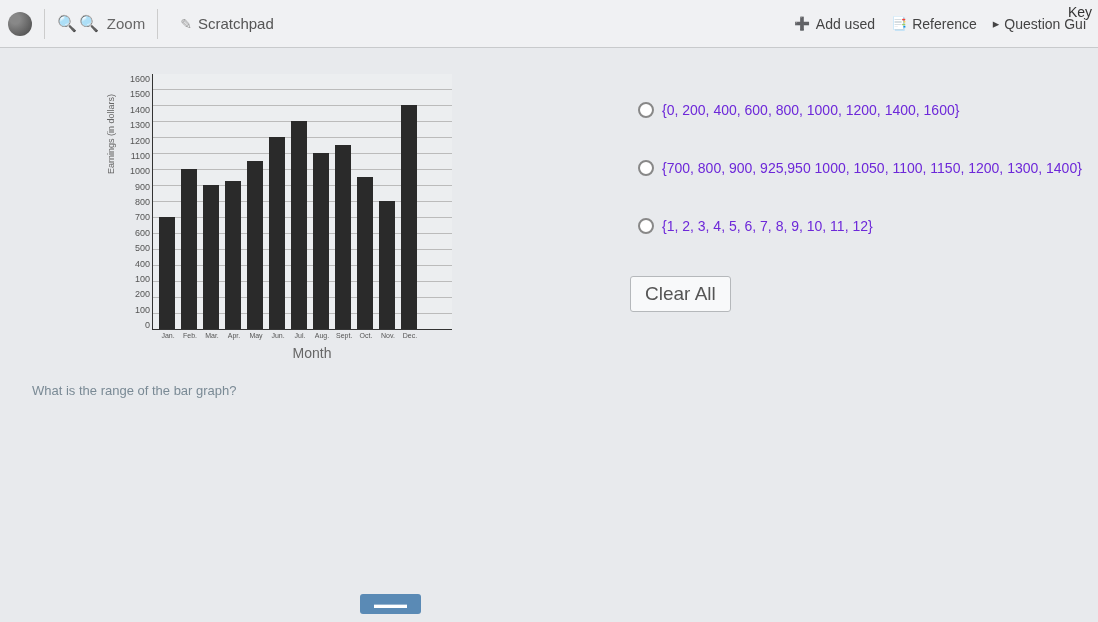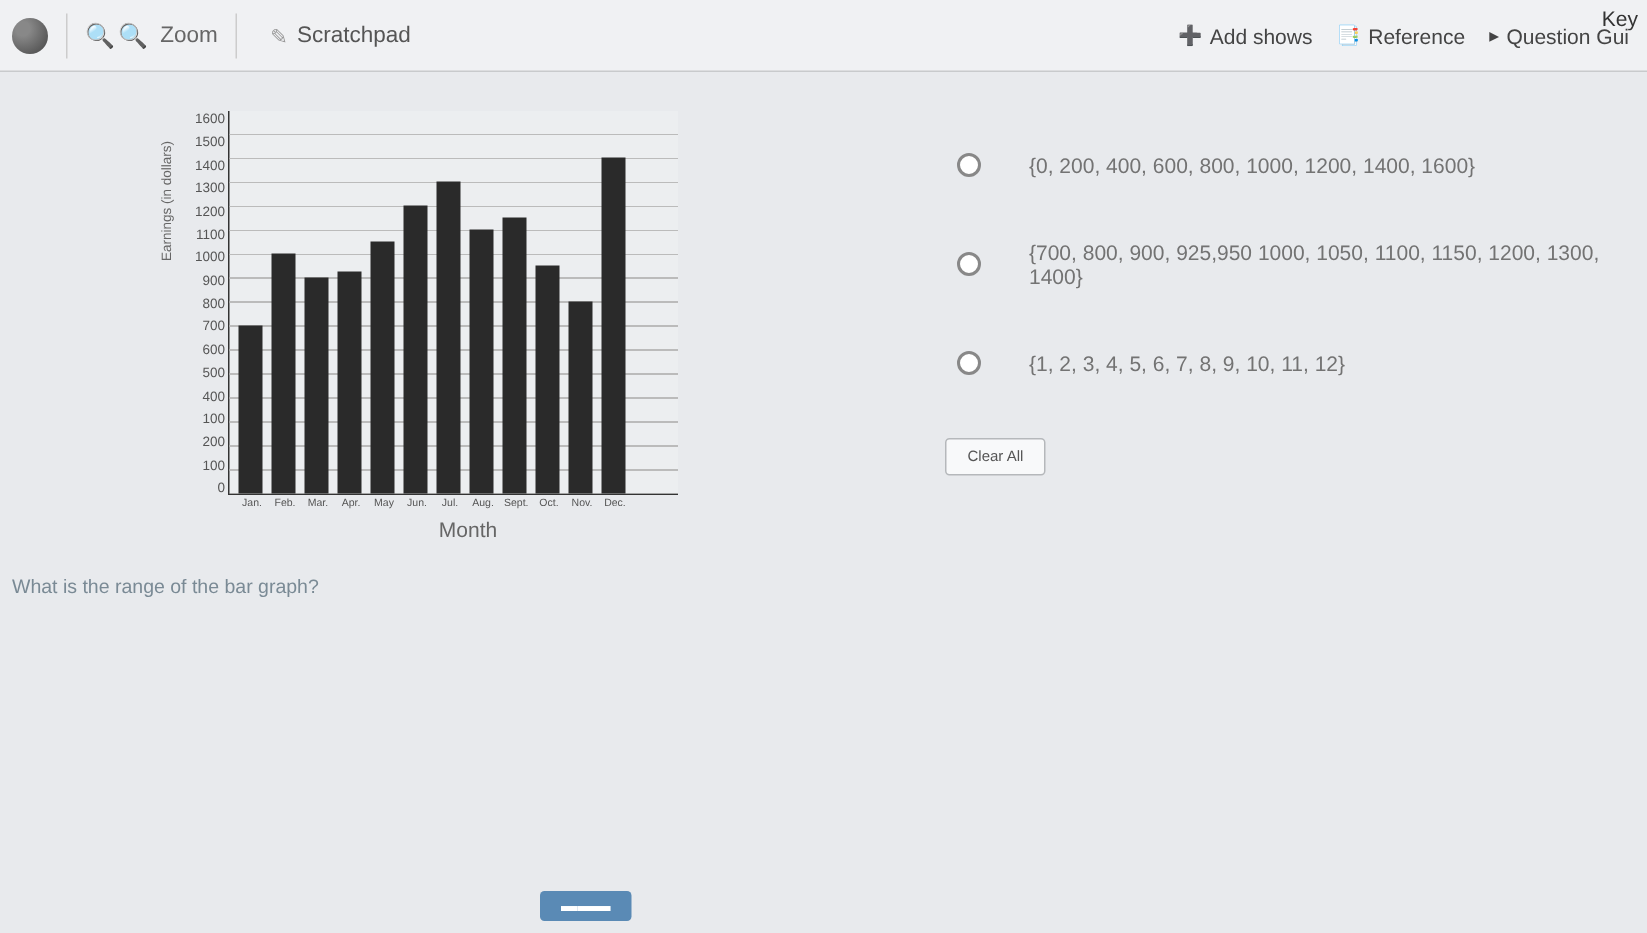--- a/index.html
+++ b/index.html
@@ -117,50 +117,50 @@
       text-align: center;
       font-size: 14px;
       color: #666;
       margin-top: 6px;
       margin-left: 24px;
     }
     .sub-question {
       font-size: 13px;
       color: #7a8a95;
       margin-top: 22px;
-      margin-left: 8px;
+      margin-left: 32px;
     }
 
     .right-pane {
       flex: 1;
       padding-left: 70px;
       padding-top: 30px;
     }
     .choice {
       display: flex;
       align-items: center;
-      gap: 32px;
+      gap: 8px;
       margin-bottom: 42px;
       font-size: 14px;
-      color: #737373;
+      color: #6d28d9;
       padding-left: 48px;
     }
     .radio {
       width: 16px; height: 16px;
       border: 2px solid #888;
       border-radius: 50%;
       flex-shrink: 0;
       background: #fff;
     }
     .clear-btn {
       display: inline-block;
       border: 1px solid #b5b8bb;
       background: #f8f9fa;
       padding: 6px 14px;
-      font-size: 10px;
+      font-size: 19px;
       color: #555;
       border-radius: 3px;
       margin-left: 40px;
     }
     .bottom-btn {
       position: absolute;
       bottom: 8px;
       left: 360px;
       background: #5a8ab5;
       color: #fff;
@@ -185,21 +185,21 @@
   <span class="zoom-label">Zoom</span>
   <div class="sep"></div>
   <div class="scratchpad">
     <span class="scratchpad-icon">✎</span>
     <span>Scratchpad</span>
   </div>
   <div class="spacer"></div>
   <div class="right-actions">
     <div class="action">
       <span class="ico">➕</span>
-      <span>Add shows</span>
+      <span>Add used</span>
     </div>
     <div class="action">
       <span class="ico">📑</span>
       <span>Reference</span>
     </div>
     <div class="action">
       <span class="ico">▸</span>
       <span>Question Gui</span>
     </div>
   </div>

